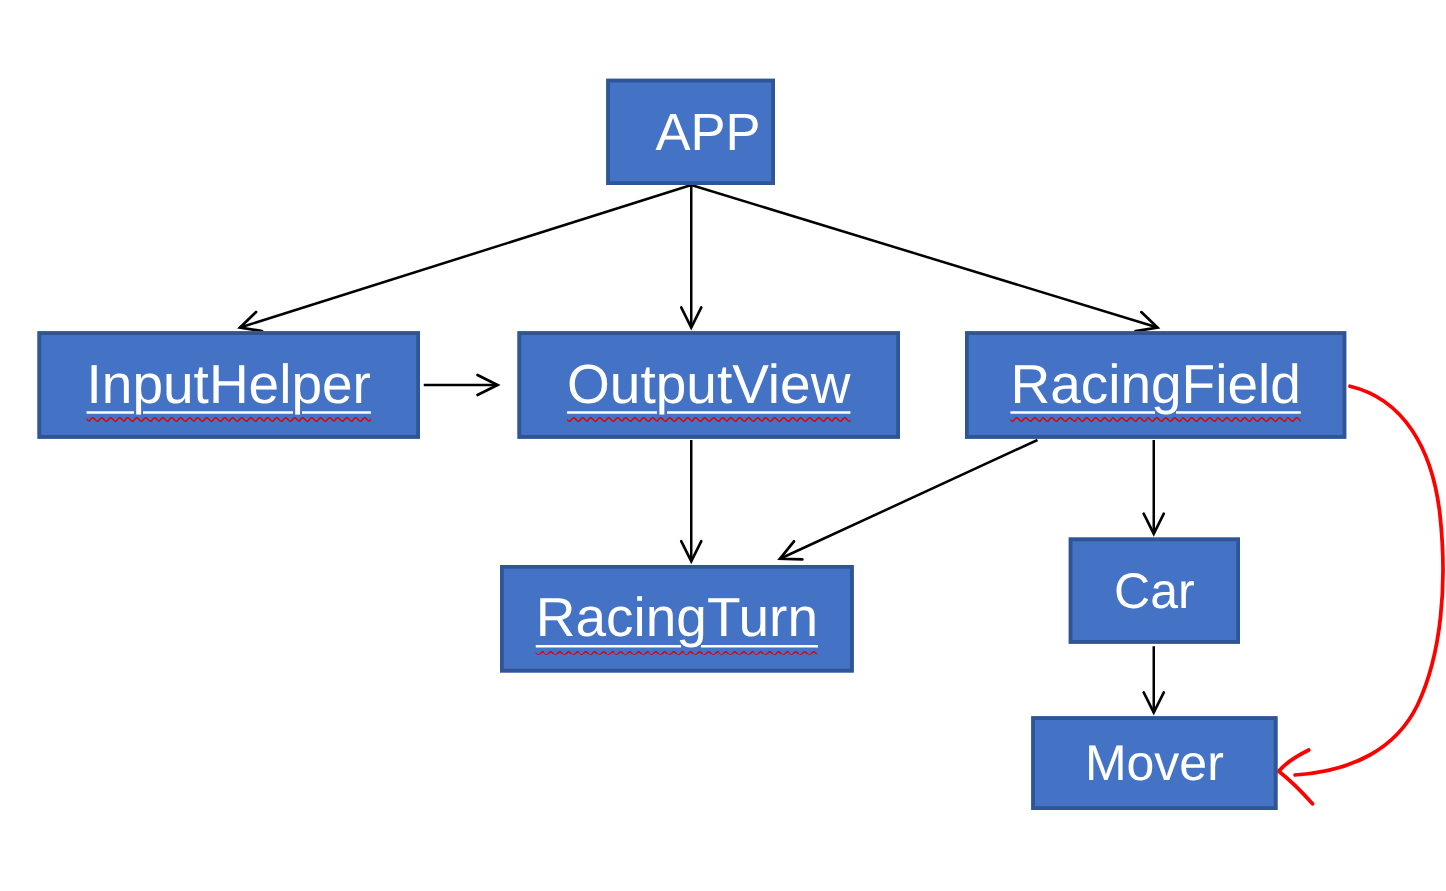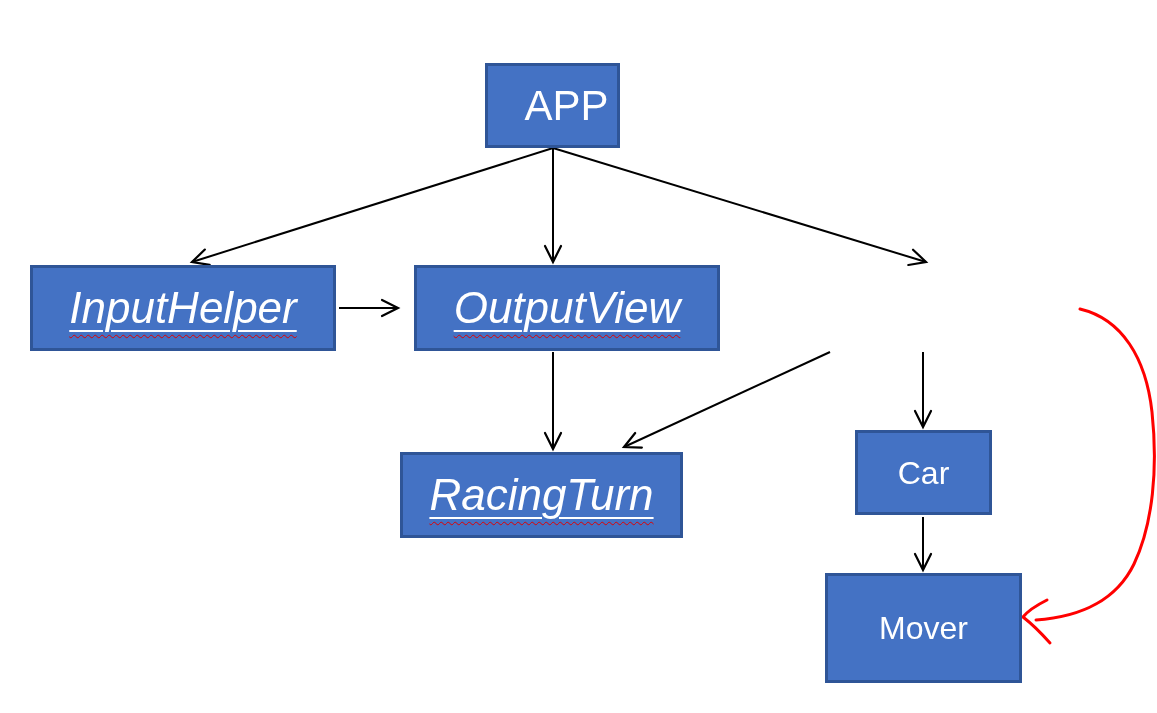--- a/index.html
+++ b/index.html
@@ -21,36 +21,35 @@
     box-sizing: border-box;
     background: #4472c4;
     border: 3px solid #2f5597;
     color: #ffffff;
     display: flex;
     align-items: center;
     justify-content: center;
     white-space: nowrap;
   }
   .lbl { font-size: 44px; line-height: 1; }
-  .lbl-sm { font-size: 32px; }
+  .lbl-sm { font-size: 40px; }
   .lbl-app { font-size: 42px; }
   .ul {
     text-decoration-line: underline;
     text-decoration-style: solid;
     text-decoration-color: #ffffff;
     text-decoration-thickness: 2px;
     text-underline-offset: 7px;
   }
   .sq {
     text-decoration-line: underline;
     text-decoration-style: wavy;
     text-decoration-color: #e00000;
     text-decoration-thickness: 1px;
     text-underline-offset: 11px;
-    font-style: italic;
   }
 </style>
 </head>
 <body>
 
 <div class="stage">
 
   <svg class="edge-layer" width="1157" height="713" viewBox="0 0 1157 713" xmlns="http://www.w3.org/2000/svg">
     <defs>
       <marker id="arw" markerUnits="userSpaceOnUse" markerWidth="24" markerHeight="24" viewBox="0 0 24 24" refX="20" refY="12" orient="auto">
@@ -79,26 +78,29 @@
   </div>
 
   <div class="node" style="left:30px; top:265px; width:306px; height:86px;">
     <span class="lbl ul"><span class="sq">InputHelper</span></span>
   </div>
 
   <div class="node" style="left:401px; top:265px; width:306px; height:86px;margin-left:13px;">
     <span class="lbl ul"><span class="sq">OutputView</span></span>
   </div>
 
+  <div class="node" style="left:772px; top:265px; width:305px; height:86px;">
+    <span class="lbl ul"><span class="sq">RacingField</span></span>
+  </div>
 
   <div class="node" style="left:400px; top:452px; width:283px; height:86px;">
     <span class="lbl ul"><span class="sq">RacingTurn</span></span>
   </div>
 
   <div class="node" style="left:855px; top:430px; width:137px; height:85px;">
     <span class="lbl lbl-sm">Car</span>
   </div>
 
-  <div class="node" style="left:825px; top:573px; width:197px; height:110px;">
+  <div class="node" style="left:825px; top:573px; width:197px; height:75px;">
     <span class="lbl lbl-sm">Mover</span>
   </div>
 
 </div>
 
 </body></html>

